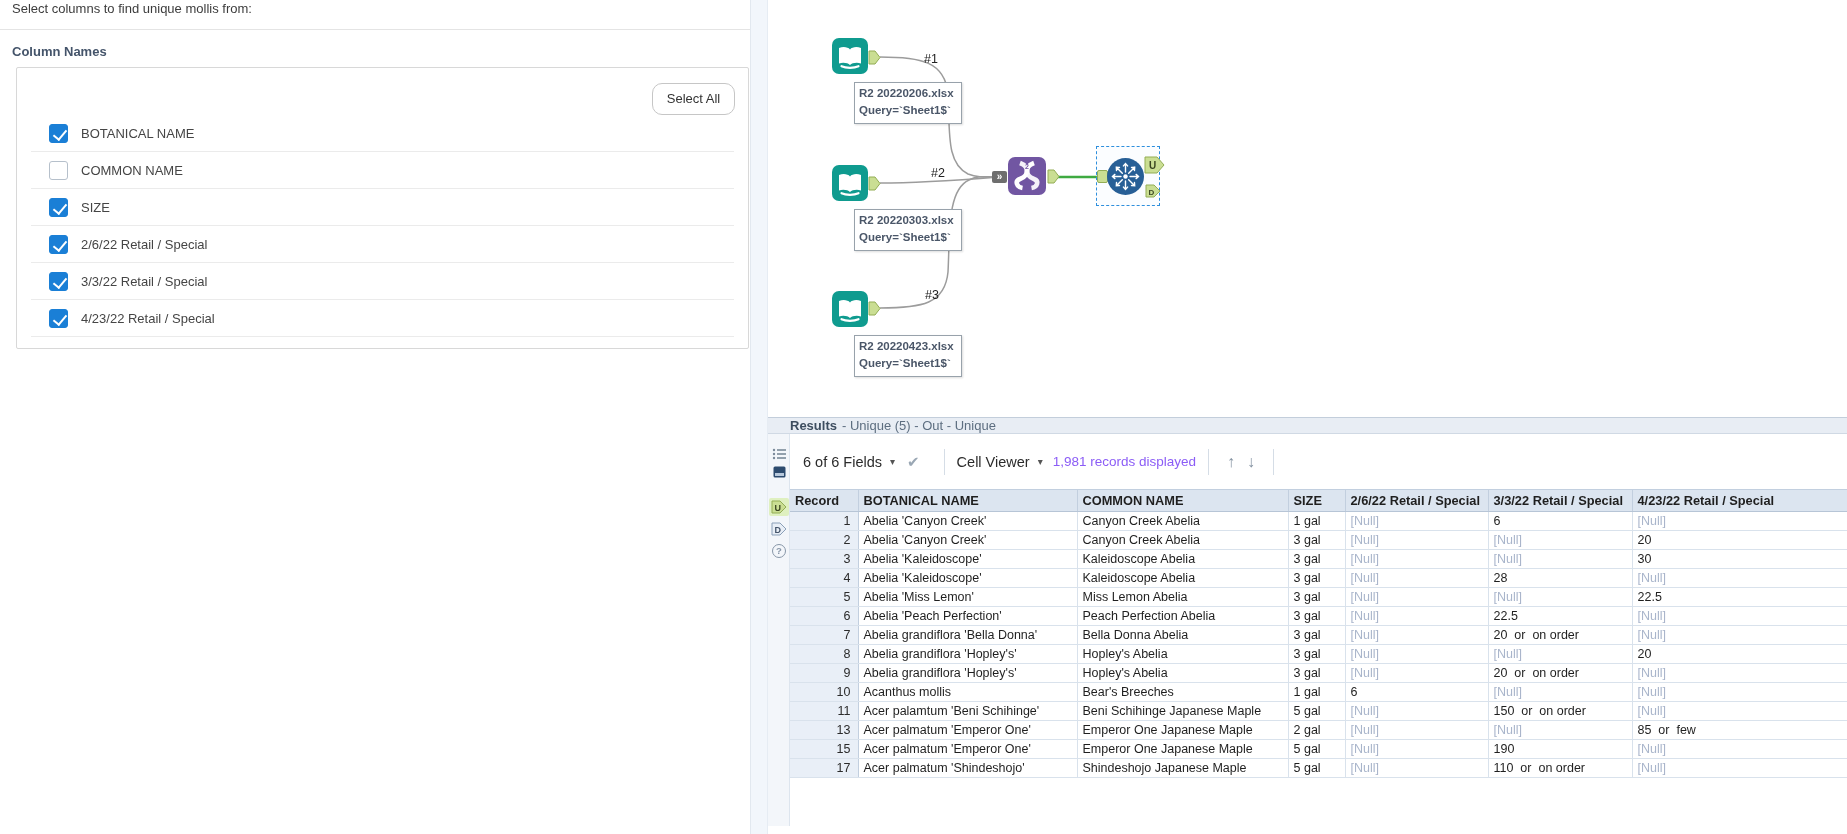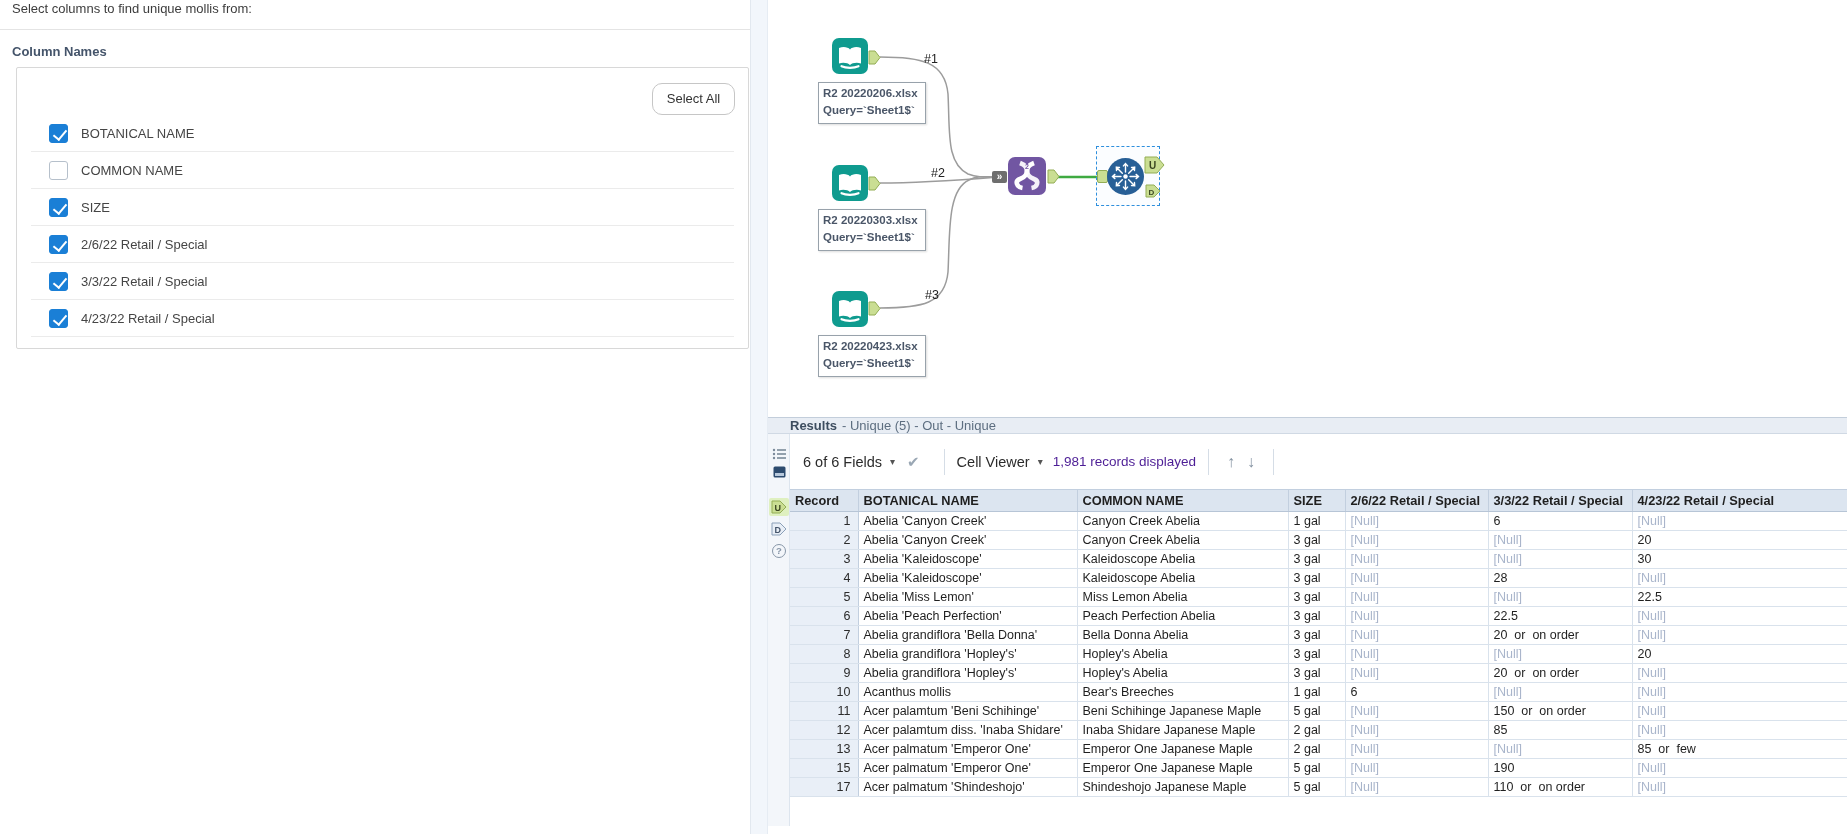--- a/index.html
+++ b/index.html
@@ -22,21 +22,21 @@
 
   
   .panel-strip { position:absolute; left:750px; top:0; width:18px; height:834px; background:#f2f6fb; border-left:1px solid #e2e8ef; border-right:1px solid #e6ecf3; }
 
   
   .canvas { position:absolute; left:768px; top:0; width:1079px; height:417px; background:#fff; }
   .wires { position:absolute; left:0; top:0; width:1079px; height:417px; }
   .tool-icon { position:absolute; width:36px; height:36px; cursor:pointer; }
   .tool-icon svg { display:block; }
   .out-anchor { position:absolute; width:13px; height:15px; }
-  .annotation { position:absolute; width:108px; background:#fff; border:1px solid #98a2ab; box-shadow:1px 1px 2px rgba(0,0,0,.14); padding:2px 4px 3px 4px; font-size:11.5px; font-weight:600; color:#4a5668; line-height:1.5; white-space:nowrap; overflow:hidden; cursor:pointer; }
+  .annotation { position:absolute; width:108px; background:#fff; border:1px solid #98a2ab; box-shadow:1px 1px 2px rgba(0,0,0,.14); padding:2px 4px 3px 4px; font-size:11.5px; font-weight:600; color:#4a5668; line-height:1.5; white-space:nowrap; overflow:hidden; cursor:pointer;margin-left:36px; }
   .conn-label { position:absolute; font-size:12.5px; color:#222; }
   .union-tool { position:absolute; left:240px; top:157px; width:38px; height:38px; cursor:pointer; }
   .multi-in { position:absolute; left:224px; top:171px; width:15px; height:12px; background:#6e6e6e; border-radius:2px; color:#fff; font-size:10px; font-weight:700; line-height:11px; text-align:center; }
   .selection-box { position:absolute; left:328px; top:146px; width:64px; height:60px; border:1.5px dashed #2e8fdd; background:rgba(220,238,252,.12); }
   .unique-tool { position:absolute; left:339px; top:158px; width:37px; height:37px; cursor:pointer; }
   .in-anchor { position:absolute; width:11px; height:13px; background:#cadE93; background:#cade93; border:1px solid #93ad55; border-radius:2px; }
   .anchor-badge { position:absolute; }
   .anchor-badge text { font-weight:700; }
 
   
@@ -48,21 +48,21 @@
   .icon-strip { width:22px; background:#f3f6fa; border-right:1px solid #dde5ee; position:relative; flex:0 0 auto; }
   .strip-icon { position:absolute; cursor:pointer; }
   .u-btn { left:1px; top:64px; width:20px; height:18px; background:#dff0c0; border-radius:2px; display:flex; align-items:center; justify-content:center; }
   .help-btn { left:4px; top:110px; width:14px; height:14px; border:1.3px solid #8796a8; border-radius:50%; color:#8796a8; font-size:9.5px; font-weight:700; text-align:center; line-height:12px; }
   .results-content { flex:1; display:flex; flex-direction:column; overflow:hidden; }
   .results-toolbar { height:55px; flex:0 0 auto; display:flex; align-items:center; padding-left:13px; background:#fff; }
   .tb-dropdown { display:flex; align-items:center; gap:8px; font-size:14.5px; color:#2b2b2b; cursor:pointer; }
   .tb-caret { font-size:10px; color:#555; }
   .tb-check { color:#9aa7b4; font-size:15px; margin:0 12px 0 12px; cursor:pointer; }
   .tb-sep { width:1px; height:26px; background:#d5dde6; margin:0 12px; }
-  .tb-records { font-size:13.5px; color:#4c1d95; margin-left:10px; }
+  .tb-records { font-size:13.5px; color:#8b5cf6; margin-left:10px; }
   .tb-arrow { color:#8593a2; font-size:16px; margin:0 6px; cursor:pointer; }
 
   table.results-table { border-collapse:collapse; table-layout:fixed; width:1057px; flex:0 0 auto; }
   .results-table th { height:22px; background:#dce5f0; border-right:1px solid #c2cfdf; border-bottom:1px solid #b7c5d6; border-top:1px solid #c2cfdf; font-size:12.8px; font-weight:700; color:#1f1f1f; text-align:left; padding:0 0 0 5px; overflow:hidden; white-space:nowrap; }
   .results-table td { height:18.3px; border-right:1px solid #d9e2ec; border-bottom:1px solid #d9e2ec; font-size:12.5px; color:#1f1f1f; padding:0 0 0 5px; overflow:hidden; white-space:pre; line-height:18px; }
   .results-table td.rec { background:#e9eff7; border-right:1px solid #c2cfdf; text-align:right; padding:0 7px 0 0; color:#2b2b2b; }
   .results-table td.null { color:#a9b5cb; }
 </style>
 </head>
 <body>
@@ -374,29 +374,20 @@
             <tr class="data-row">
     <td class="rec">11</td>
     <td>Acer palamtum 'Beni Schihinge'</td>
     <td>Beni Schihinge Japanese Maple</td>
     <td>5 gal</td>
     <td class="null">[Null]</td>
     <td>150  or  on order</td>
     <td class="null">[Null]</td>
   </tr>
             <tr class="data-row">
-    <td class="rec">12</td>
-    <td>Acer palamtum diss. 'Inaba Shidare'</td>
-    <td>Inaba Shidare Japanese Maple</td>
-    <td>2 gal</td>
-    <td class="null">[Null]</td>
-    <td>85</td>
-    <td class="null">[Null]</td>
-  </tr>
-            <tr class="data-row">
     <td class="rec">13</td>
     <td>Acer palmatum 'Emperor One'</td>
     <td>Emperor One Japanese Maple</td>
     <td>2 gal</td>
     <td class="null">[Null]</td>
     <td class="null">[Null]</td>
     <td>85  or  few</td>
   </tr>
             <tr class="data-row">
     <td class="rec">15</td>

